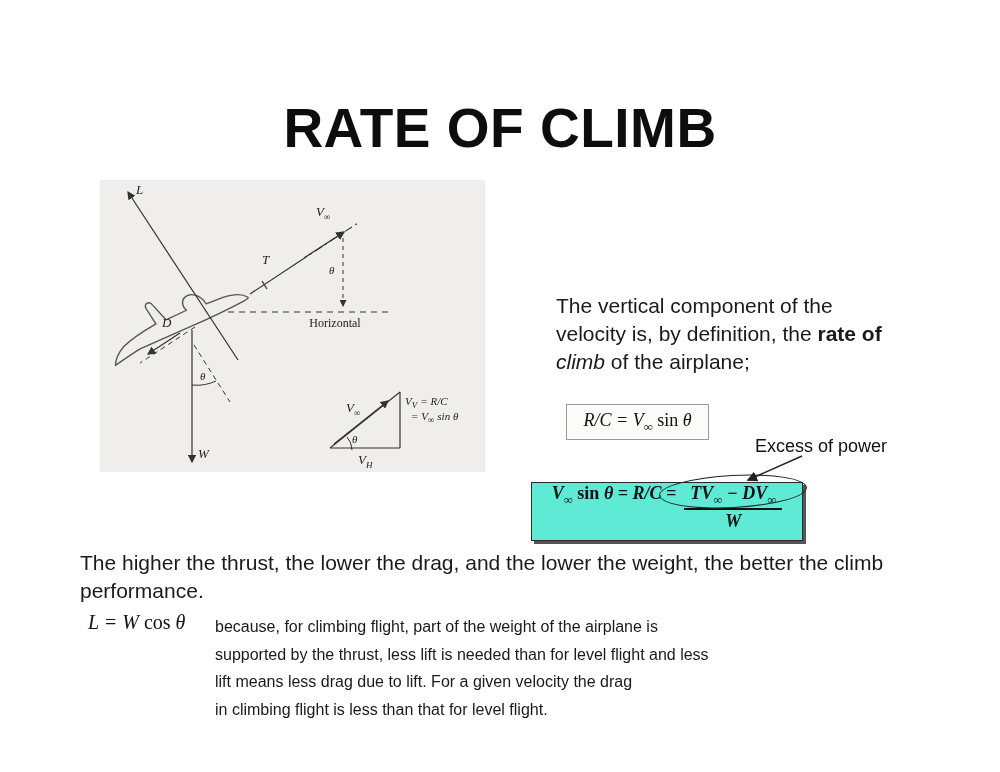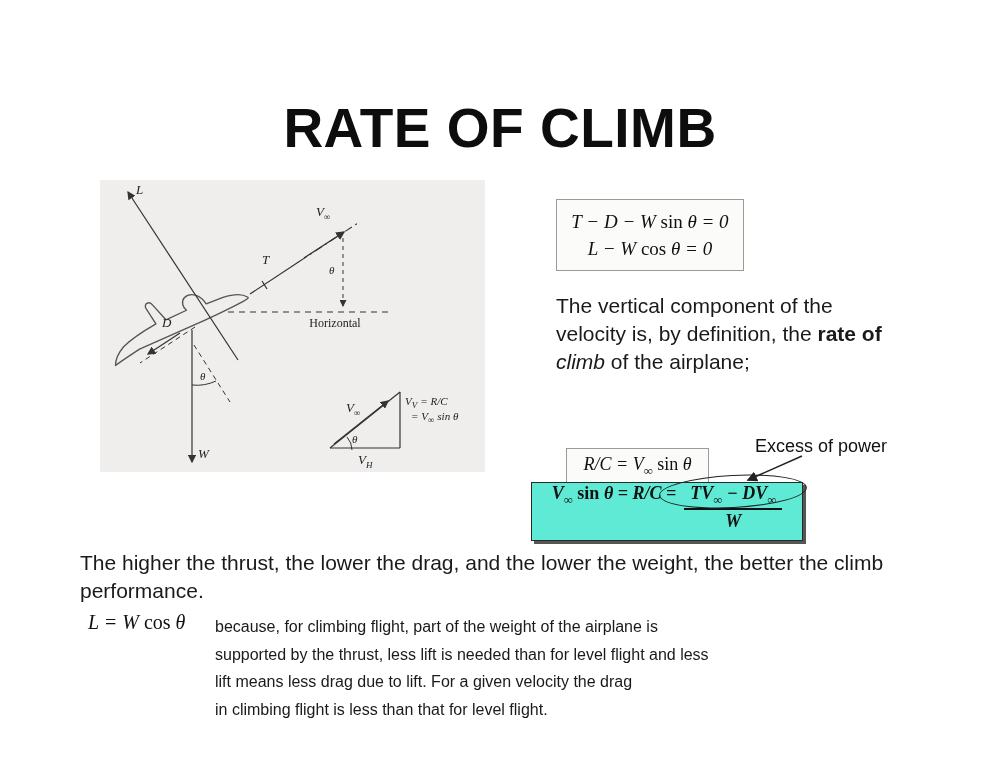--- a/index.html
+++ b/index.html
@@ -25,21 +25,21 @@
   sub.s { font-size:70%; }
   .eq-box1 {
     position:absolute; left:556px; top:199px; width:186px; height:70px;
     border:1px solid #9a9a96; background:#fbfbf9;
     display:flex; flex-direction:column; align-items:center; justify-content:center; gap:5px;
   }
   .eq-box1 .math { font-size:19px; }
   .eq-box2 {
     position:absolute; left:566px; top:404px; width:141px; height:34px;
     border:1px solid #9a9a96; background:#fbfbf9;
-    display:flex; align-items:center; justify-content:center;margin-top:44px;
+    display:flex; align-items:center; justify-content:center;
   }
   .eq-box2 .math { font-size:18px; }
   .main-eq {
     position:absolute; left:531px; top:482px; width:270px; height:57px;
     border:1.5px solid #2a2a2a; box-shadow:3px 3px 0 #555; background:#5eead4;
     display:flex; justify-content:center; gap:8px;
   }
   .main-eq .math { font-size:18px; font-weight:bold; }
   .frac { display:inline-flex; flex-direction:column; align-items:center; line-height:1.15; }
   .frac .num { padding:0 6px 1px; border-bottom:2px solid #111; }
@@ -133,24 +133,20 @@
       <line x1="234" y1="264" x2="288" y2="221" marker-end="url(#arr)"></line>
       <path d="M 252,270 A 20,20 0 0 0 247,257" stroke-width="1"></path>
     </g>
     <text x="246" y="232" class="svg-math"><tspan>V</tspan><tspan class="svg-sub" dy="4">∞</tspan></text>
     <text x="252" y="263" class="svg-math svg-small">θ</text>
     <text x="258" y="284" class="svg-math"><tspan>V</tspan><tspan class="svg-sub" dy="4">H</tspan></text>
     <text x="305" y="225" class="svg-math svg-small"><tspan>V</tspan><tspan class="svg-sub" dy="3">V</tspan><tspan dy="-3" dx="3">= R/C</tspan></text>
     <text x="311" y="240" class="svg-math svg-small"><tspan>= V</tspan><tspan class="svg-sub" dy="3">∞</tspan><tspan dy="-3" dx="3">sin θ</tspan></text>
   </svg>
 
-  <div class="eq-box1">
-    <div class="math"><span>T − D − W </span><span class="rm">sin </span><span>θ = 0</span></div>
-    <div class="math"><span>L − W </span><span class="rm">cos </span><span>θ = 0</span></div>
-  </div>
 
   <div class="para1">
     <div>The vertical component of the</div>
     <div><span>velocity is, by definition, the </span><span class="bi">rate of</span></div>
     <div><span class="it">climb</span><span> of the airplane;</span></div>
   </div>
 
   <div class="eq-box2">
     <div class="math"><span>R/C = V</span><sub class="s">∞</sub><span class="rm"> sin </span><span>θ</span></div>
   </div>

